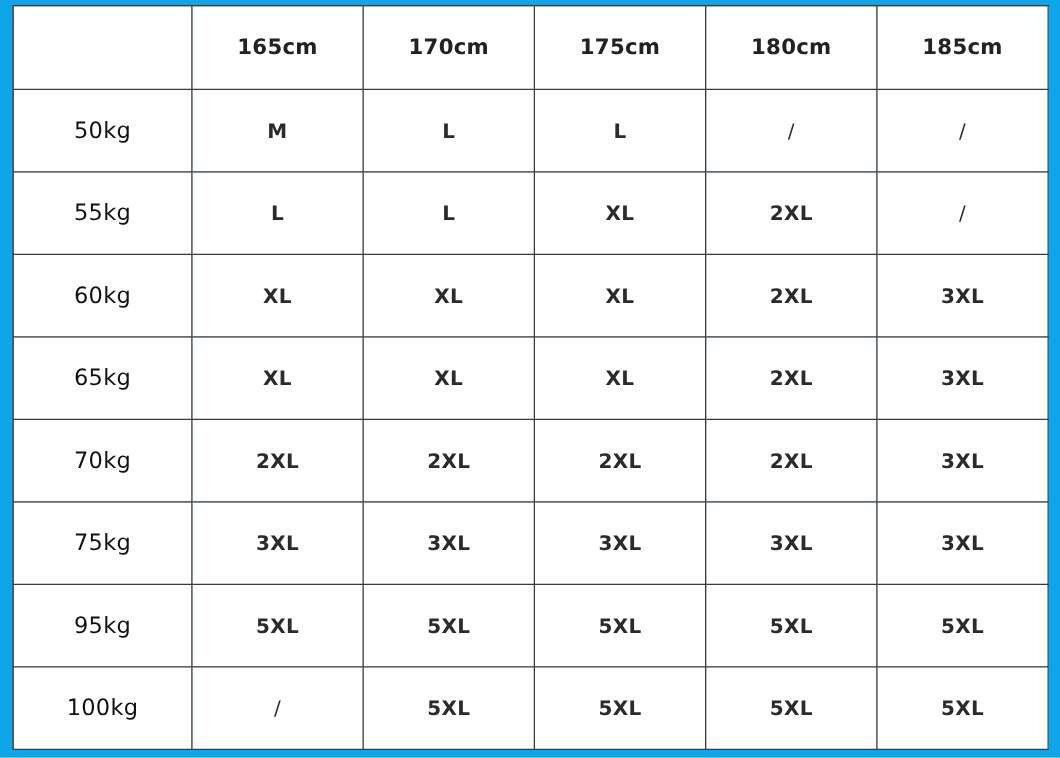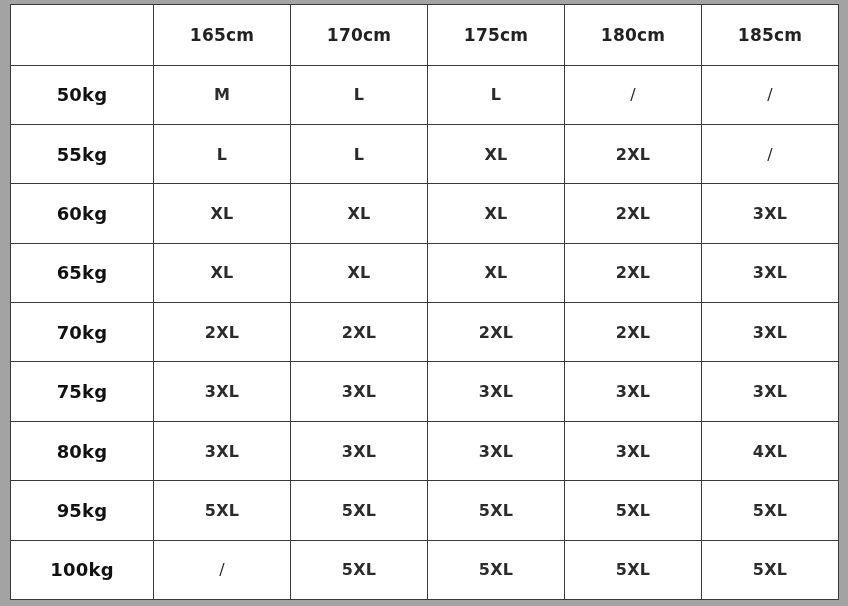--- a/index.html
+++ b/index.html
@@ -12,21 +12,21 @@
     height: 606px;
     font-family: "DejaVu Sans", sans-serif;
     color: #1a1a1a;
     overflow: hidden;
   }
   .sheet {
     width: 848px;
     height: 606px;
     box-sizing: border-box;
     padding: 4px 20px 4px 10px;
-    background: #a3a3a3;
+    background: #0ea5e9;
   }
   table.size-chart {
     border-collapse: collapse;
     table-layout: fixed;
     width: 828px;
     height: 596px;
   }
   table.size-chart td,
   table.size-chart th {
     border: 1px solid #3a3a3a;
@@ -46,21 +46,21 @@
     font-weight: bold;
     color: #222222;
     letter-spacing: 0.2px;
   }
   td.corner-cell {
     background: #ffffff;
   }
   
   td.weight-cell {
     font-size: 18px;
-    font-weight: bold;
+    font-weight: normal;
     color: #111111;
     letter-spacing: 0.2px;
     margin-left: 28px;
   }
   
   td.size-cell {
     font-size: 16px;
     font-weight: bold;
     color: #2b2b2b;
     letter-spacing: 0.3px;
@@ -143,28 +143,20 @@
 
       <tr class="data-row">
         <td class="weight-cell">75kg</td>
         <td class="size-cell">3XL</td>
         <td class="size-cell">3XL</td>
         <td class="size-cell">3XL</td>
         <td class="size-cell">3XL</td>
         <td class="size-cell">3XL</td>
       </tr>
 
-      <tr class="data-row">
-        <td class="weight-cell">80kg</td>
-        <td class="size-cell">3XL</td>
-        <td class="size-cell">3XL</td>
-        <td class="size-cell">3XL</td>
-        <td class="size-cell">3XL</td>
-        <td class="size-cell">4XL</td>
-      </tr>
 
 
 
       <tr class="data-row">
         <td class="weight-cell">95kg</td>
         <td class="size-cell">5XL</td>
         <td class="size-cell">5XL</td>
         <td class="size-cell">5XL</td>
         <td class="size-cell">5XL</td>
         <td class="size-cell">5XL</td>

